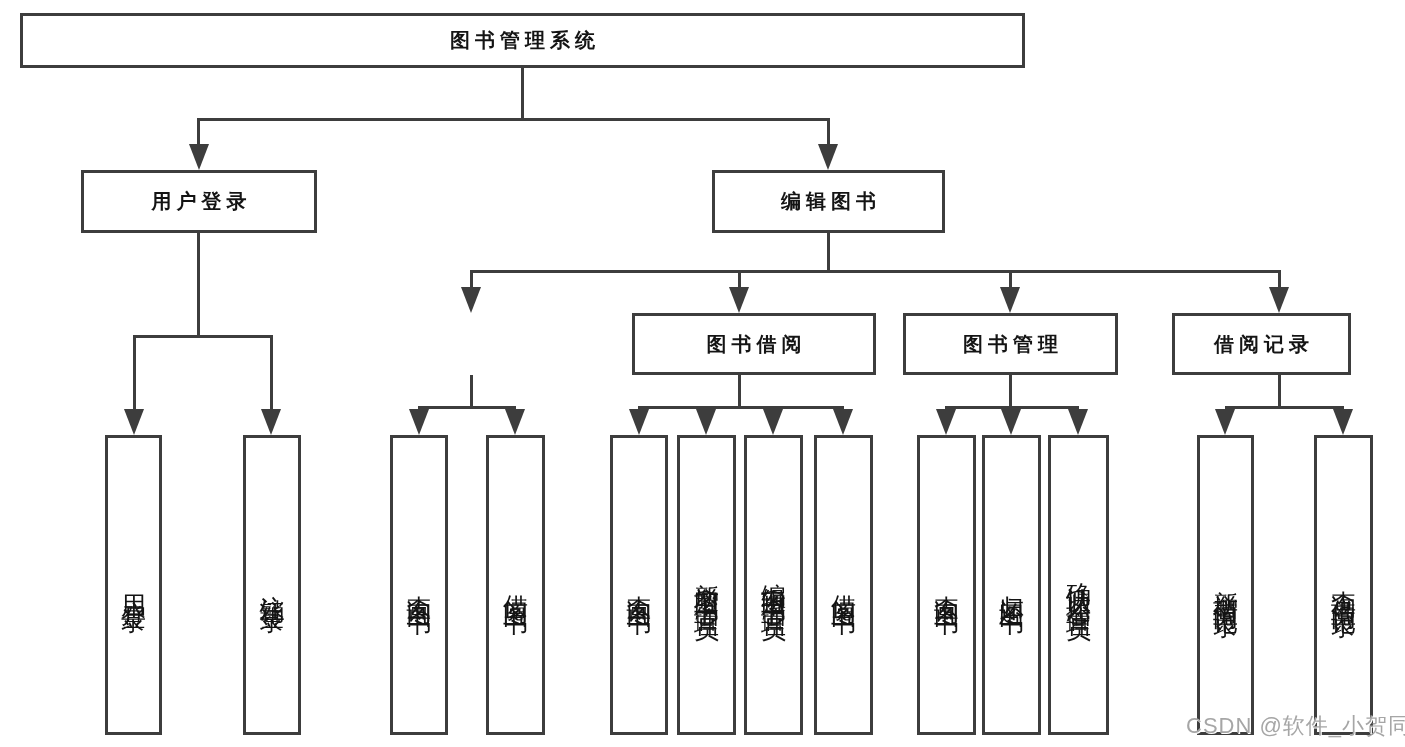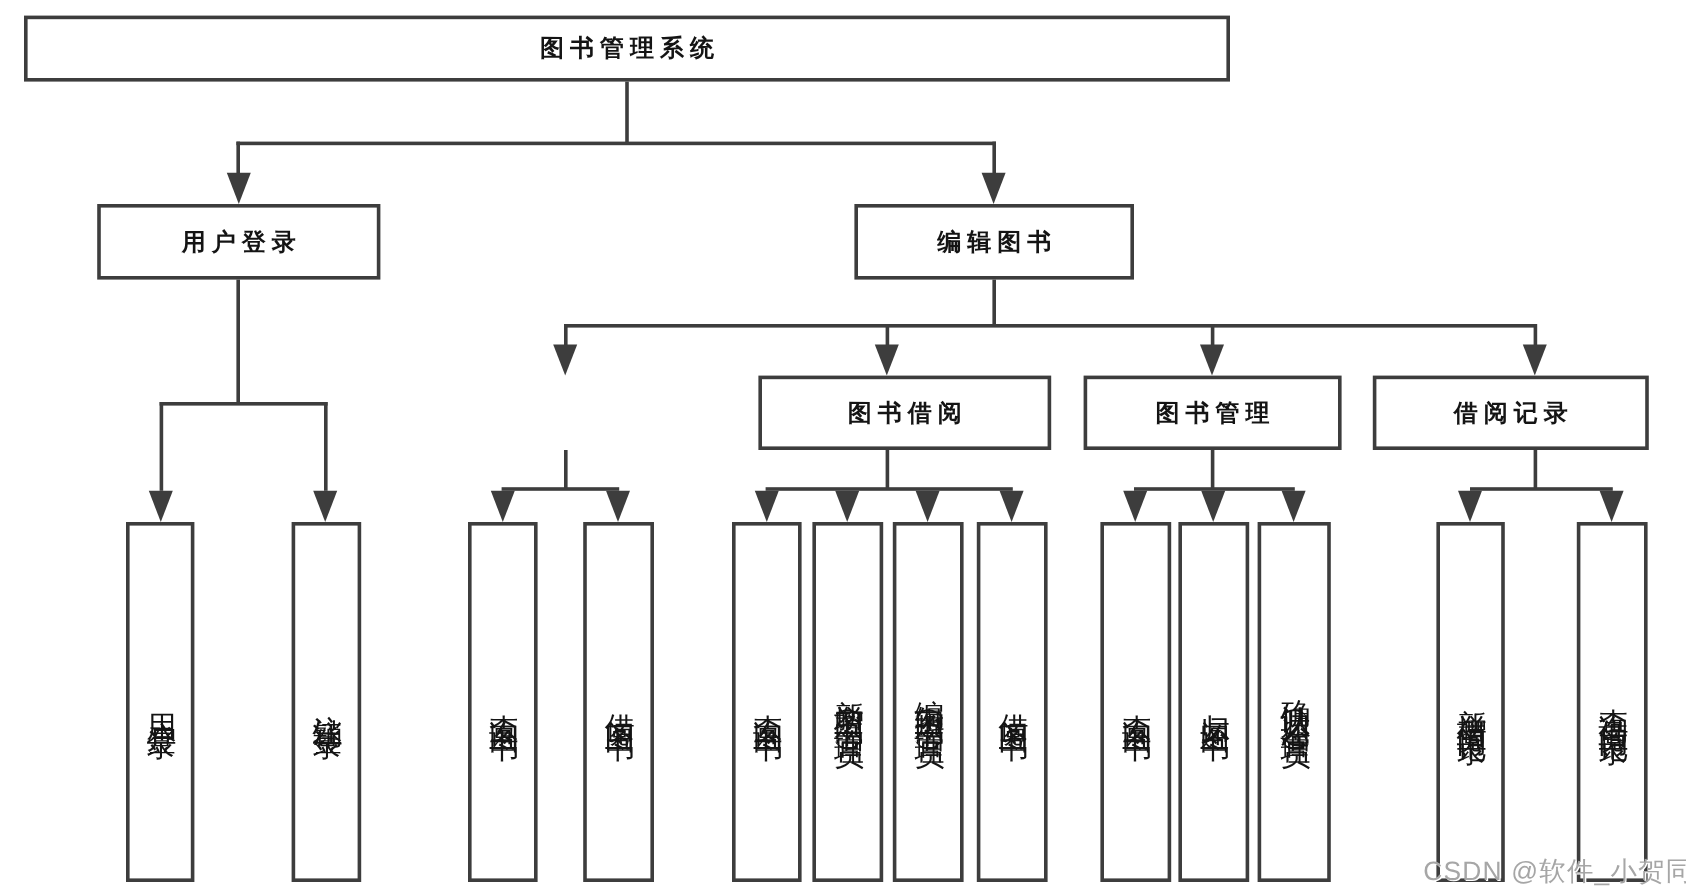--- a/index.html
+++ b/index.html
@@ -82,21 +82,21 @@
   <div class="ar" style="left:1000px;top:287px"></div>
   <div class="vl" style="left:1278px;top:270px;height:19px"></div>
   <div class="ar" style="left:1269px;top:287px"></div>
 
   <div class="node" style="left:632px;top:313px;width:244px;height:62px">
     <span class="lbl">图书借阅</span>
   </div>
   <div class="node" style="left:903px;top:313px;width:215px;height:62px">
     <span class="lbl">图书管理</span>
   </div>
-  <div class="node" style="left:1144px;top:313px;width:230px;height:62px">
+  <div class="node" style="left:1172px;top:313px;width:179px;height:62px">
     <span class="lbl">借阅记录</span>
   </div>
 
   <div class="vl" style="left:470px;top:375px;height:33px"></div>
   <div class="hl" style="left:418px;top:406px;width:98px"></div>
   <div class="ar" style="left:409px;top:409px"></div>
   <div class="ar" style="left:505px;top:409px"></div>
 
   <div class="vl" style="left:738px;top:375px;height:33px"></div>
   <div class="hl" style="left:638px;top:406px;width:206px"></div>

